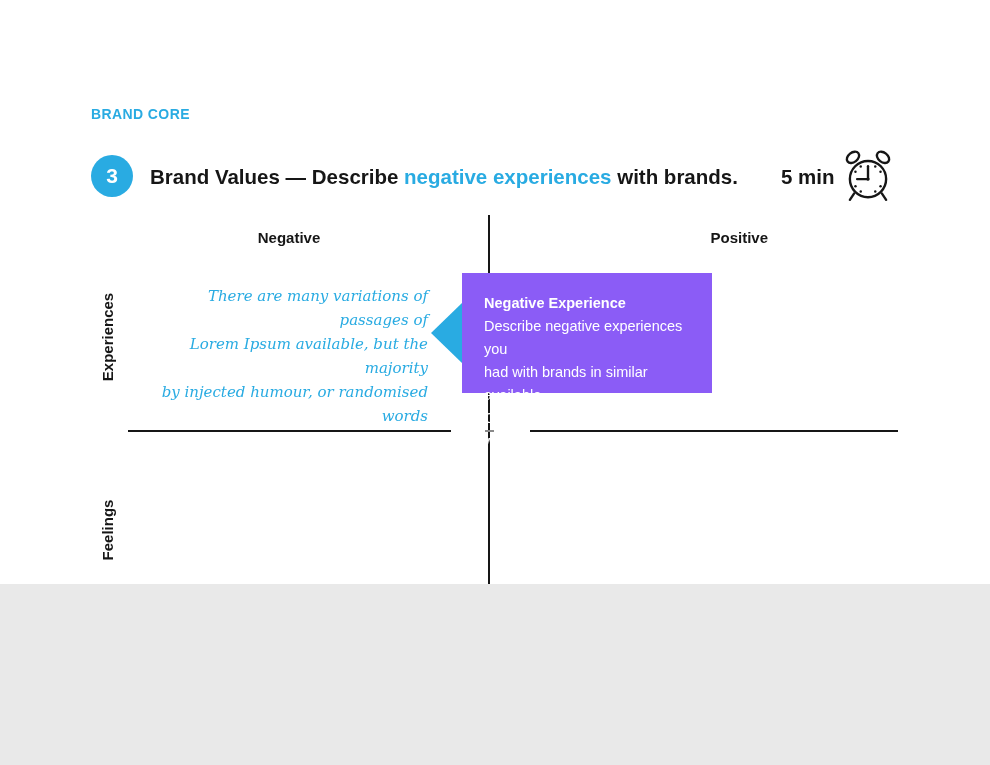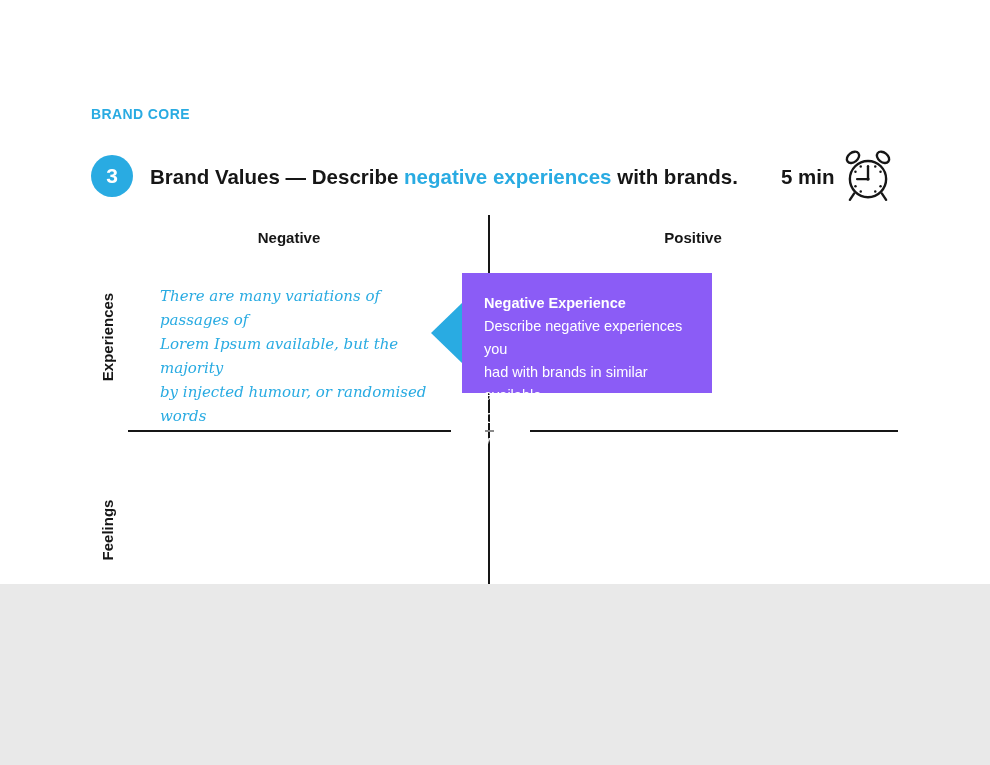--- a/index.html
+++ b/index.html
@@ -33,39 +33,39 @@
   .slide-title .hl { color:#29ABE2;margin-top:40px; }
   .duration {
     position:absolute; left:781px; top:164px;
     font-size:20.5px; font-weight:700; line-height:25px;
   }
   .clock { position:absolute; left:842px; top:148px; width:52px; height:58px; }
 
   .col-header { position:absolute; top:229px; width:150px; text-align:center;
     font-size:15px; font-weight:700; }
   .col-neg { left:214px; }
-  .col-pos { left:618px; }
+  .col-pos { left:618px;text-align:right; }
 
   .v-line { position:absolute; left:488px; top:215px; width:2px; height:420px; background:#161616; }
   .h-line { position:absolute; top:430px; height:2px; background:#161616; }
   .h-left  { left:128px; width:323px; }
   .h-right { left:530px; width:368px; }
   .cross-tick { position:absolute; left:485px; top:430px; width:9px; height:2px; background:#8a8a8a; }
 
   .row-label {
     position:absolute; left:38px; width:140px; height:20px;
     transform:rotate(-90deg);
     text-align:center; font-size:15px; font-weight:700; line-height:20px;
   }
   .row-exp { top:327px; }
   .row-feel { top:520px; }
 
   .note {
     position:absolute; left:160px; top:284px; width:268px;
-    text-align:left;
+    text-align:right;
     font-family:"DejaVu Serif", serif; font-style:italic;
     font-size:15px; line-height:24px; font-weight:500;
     color:#29ABE2;
   }
 
   .callout {
     position:absolute; left:462px; top:273px; width:250px; height:120px;
     background:#8b5cf6; padding:19px 14px 0 22px;
   }
   .callout-arrow {

